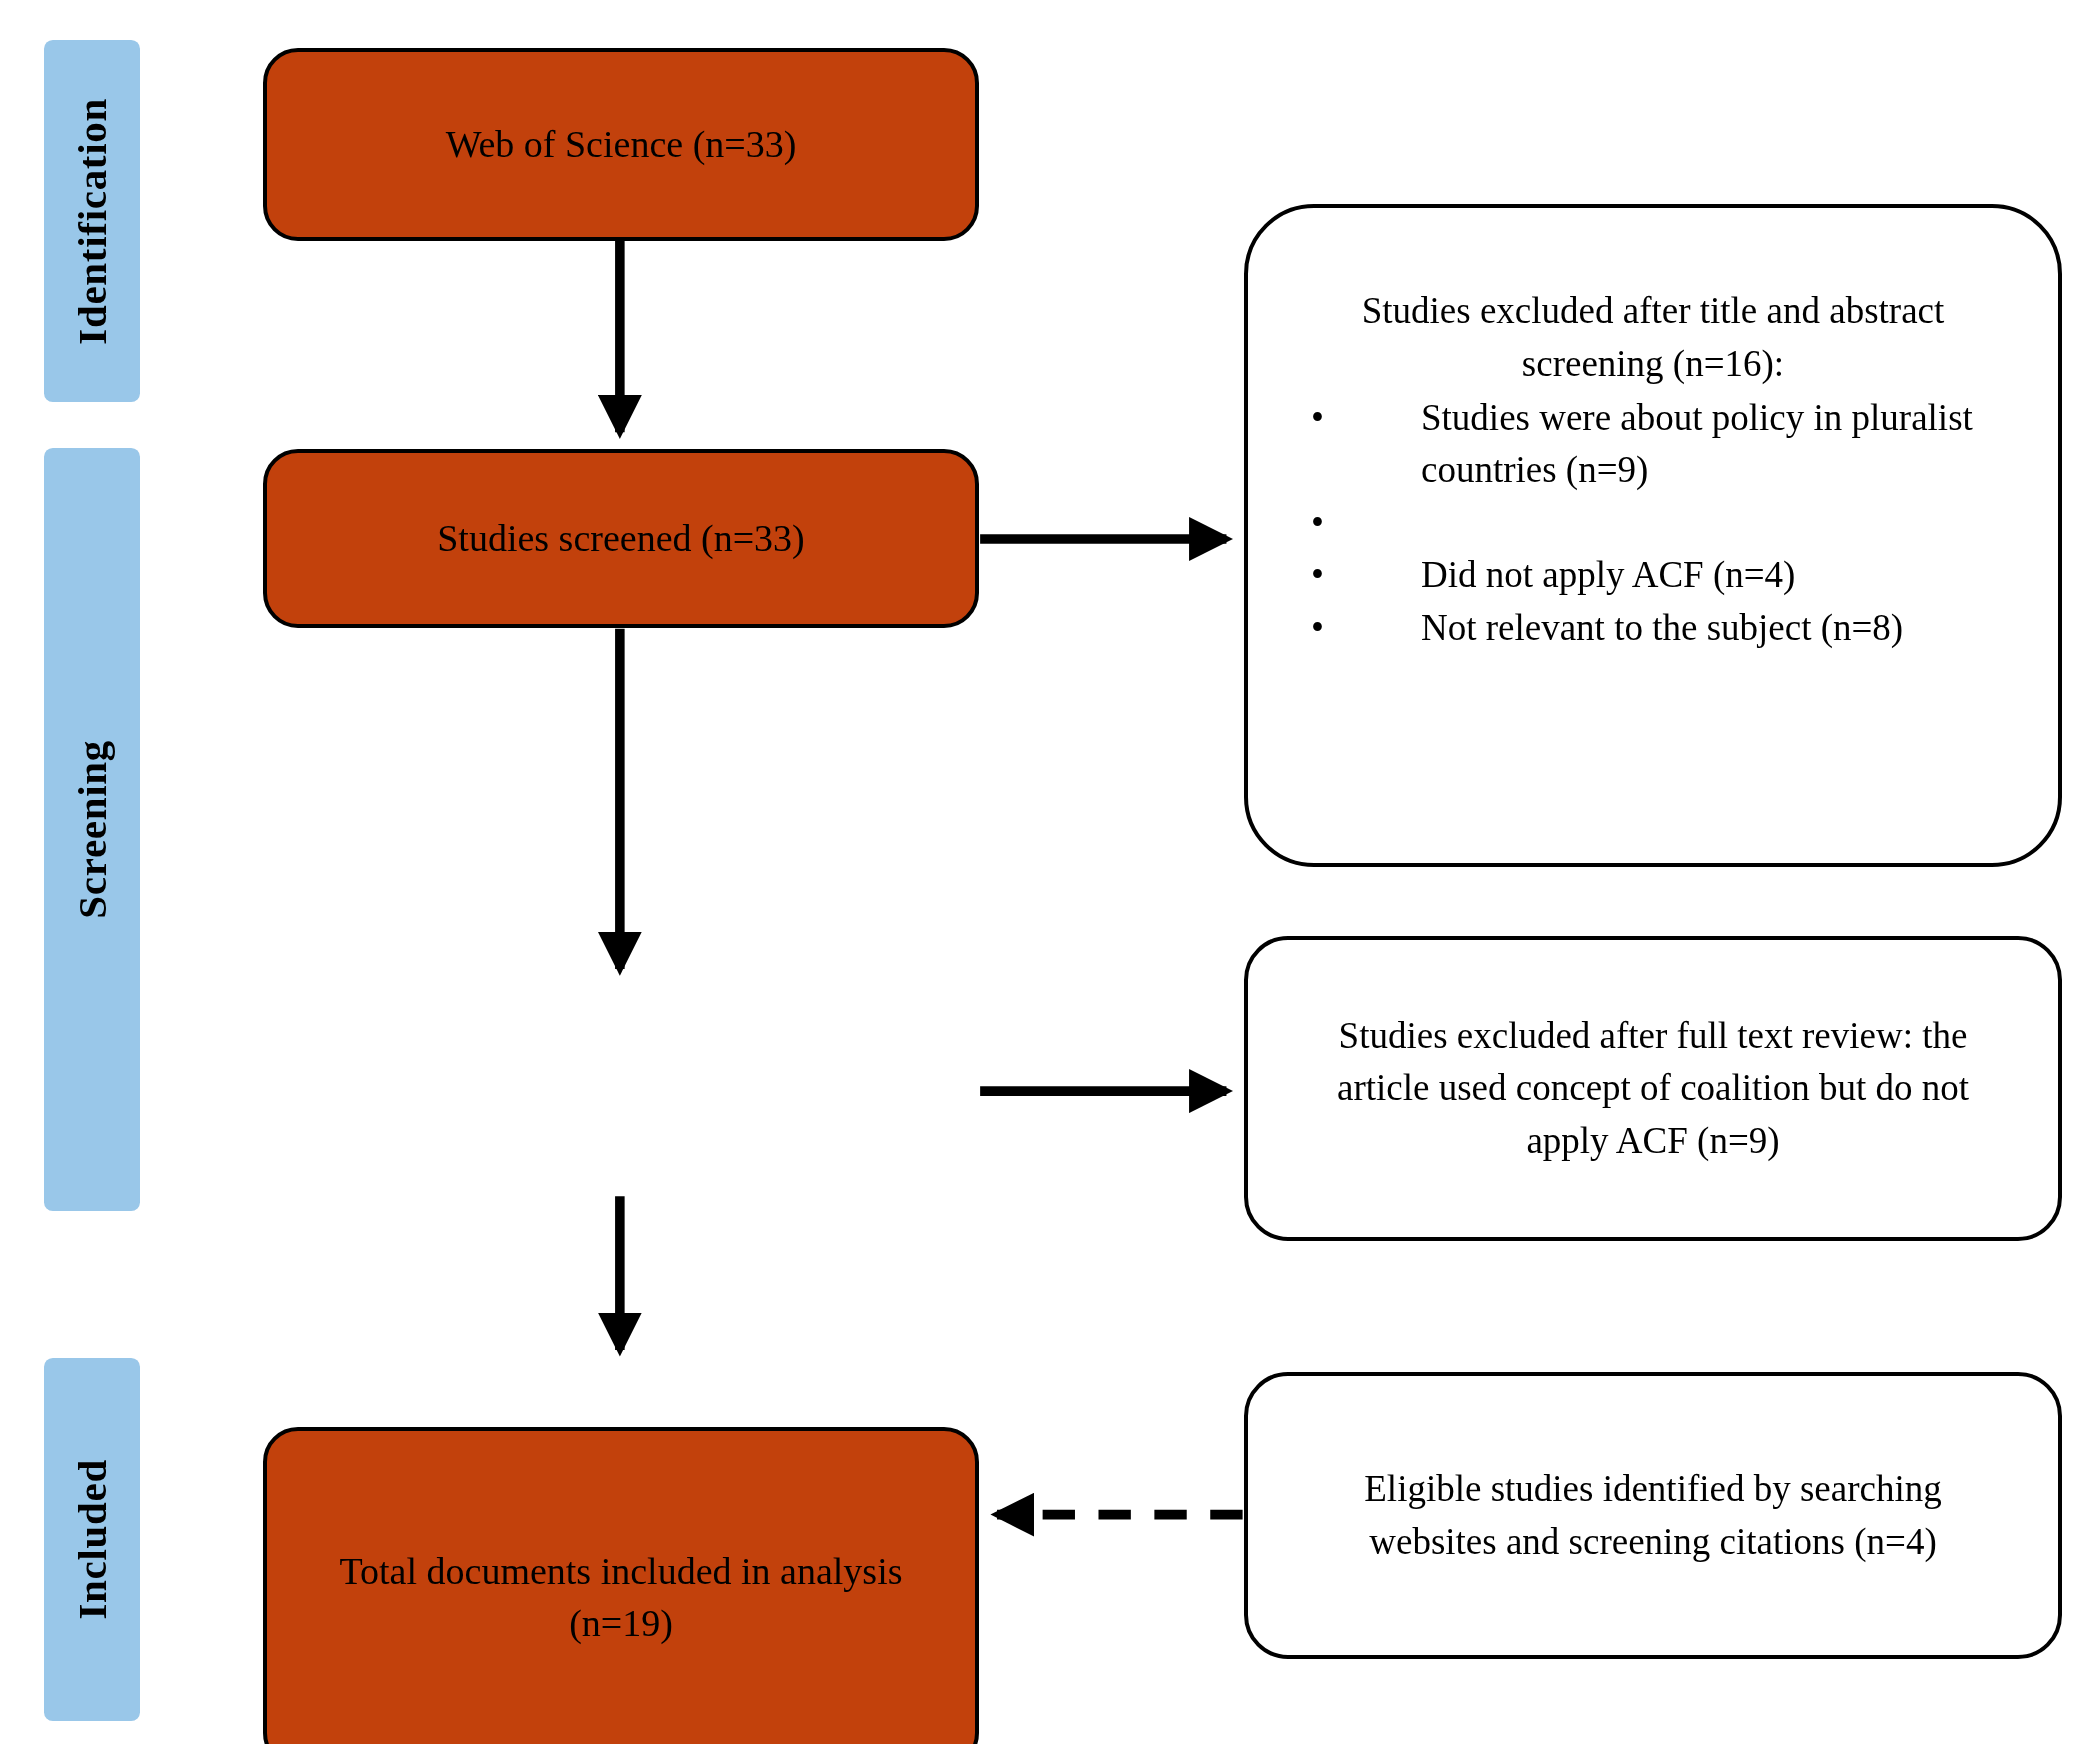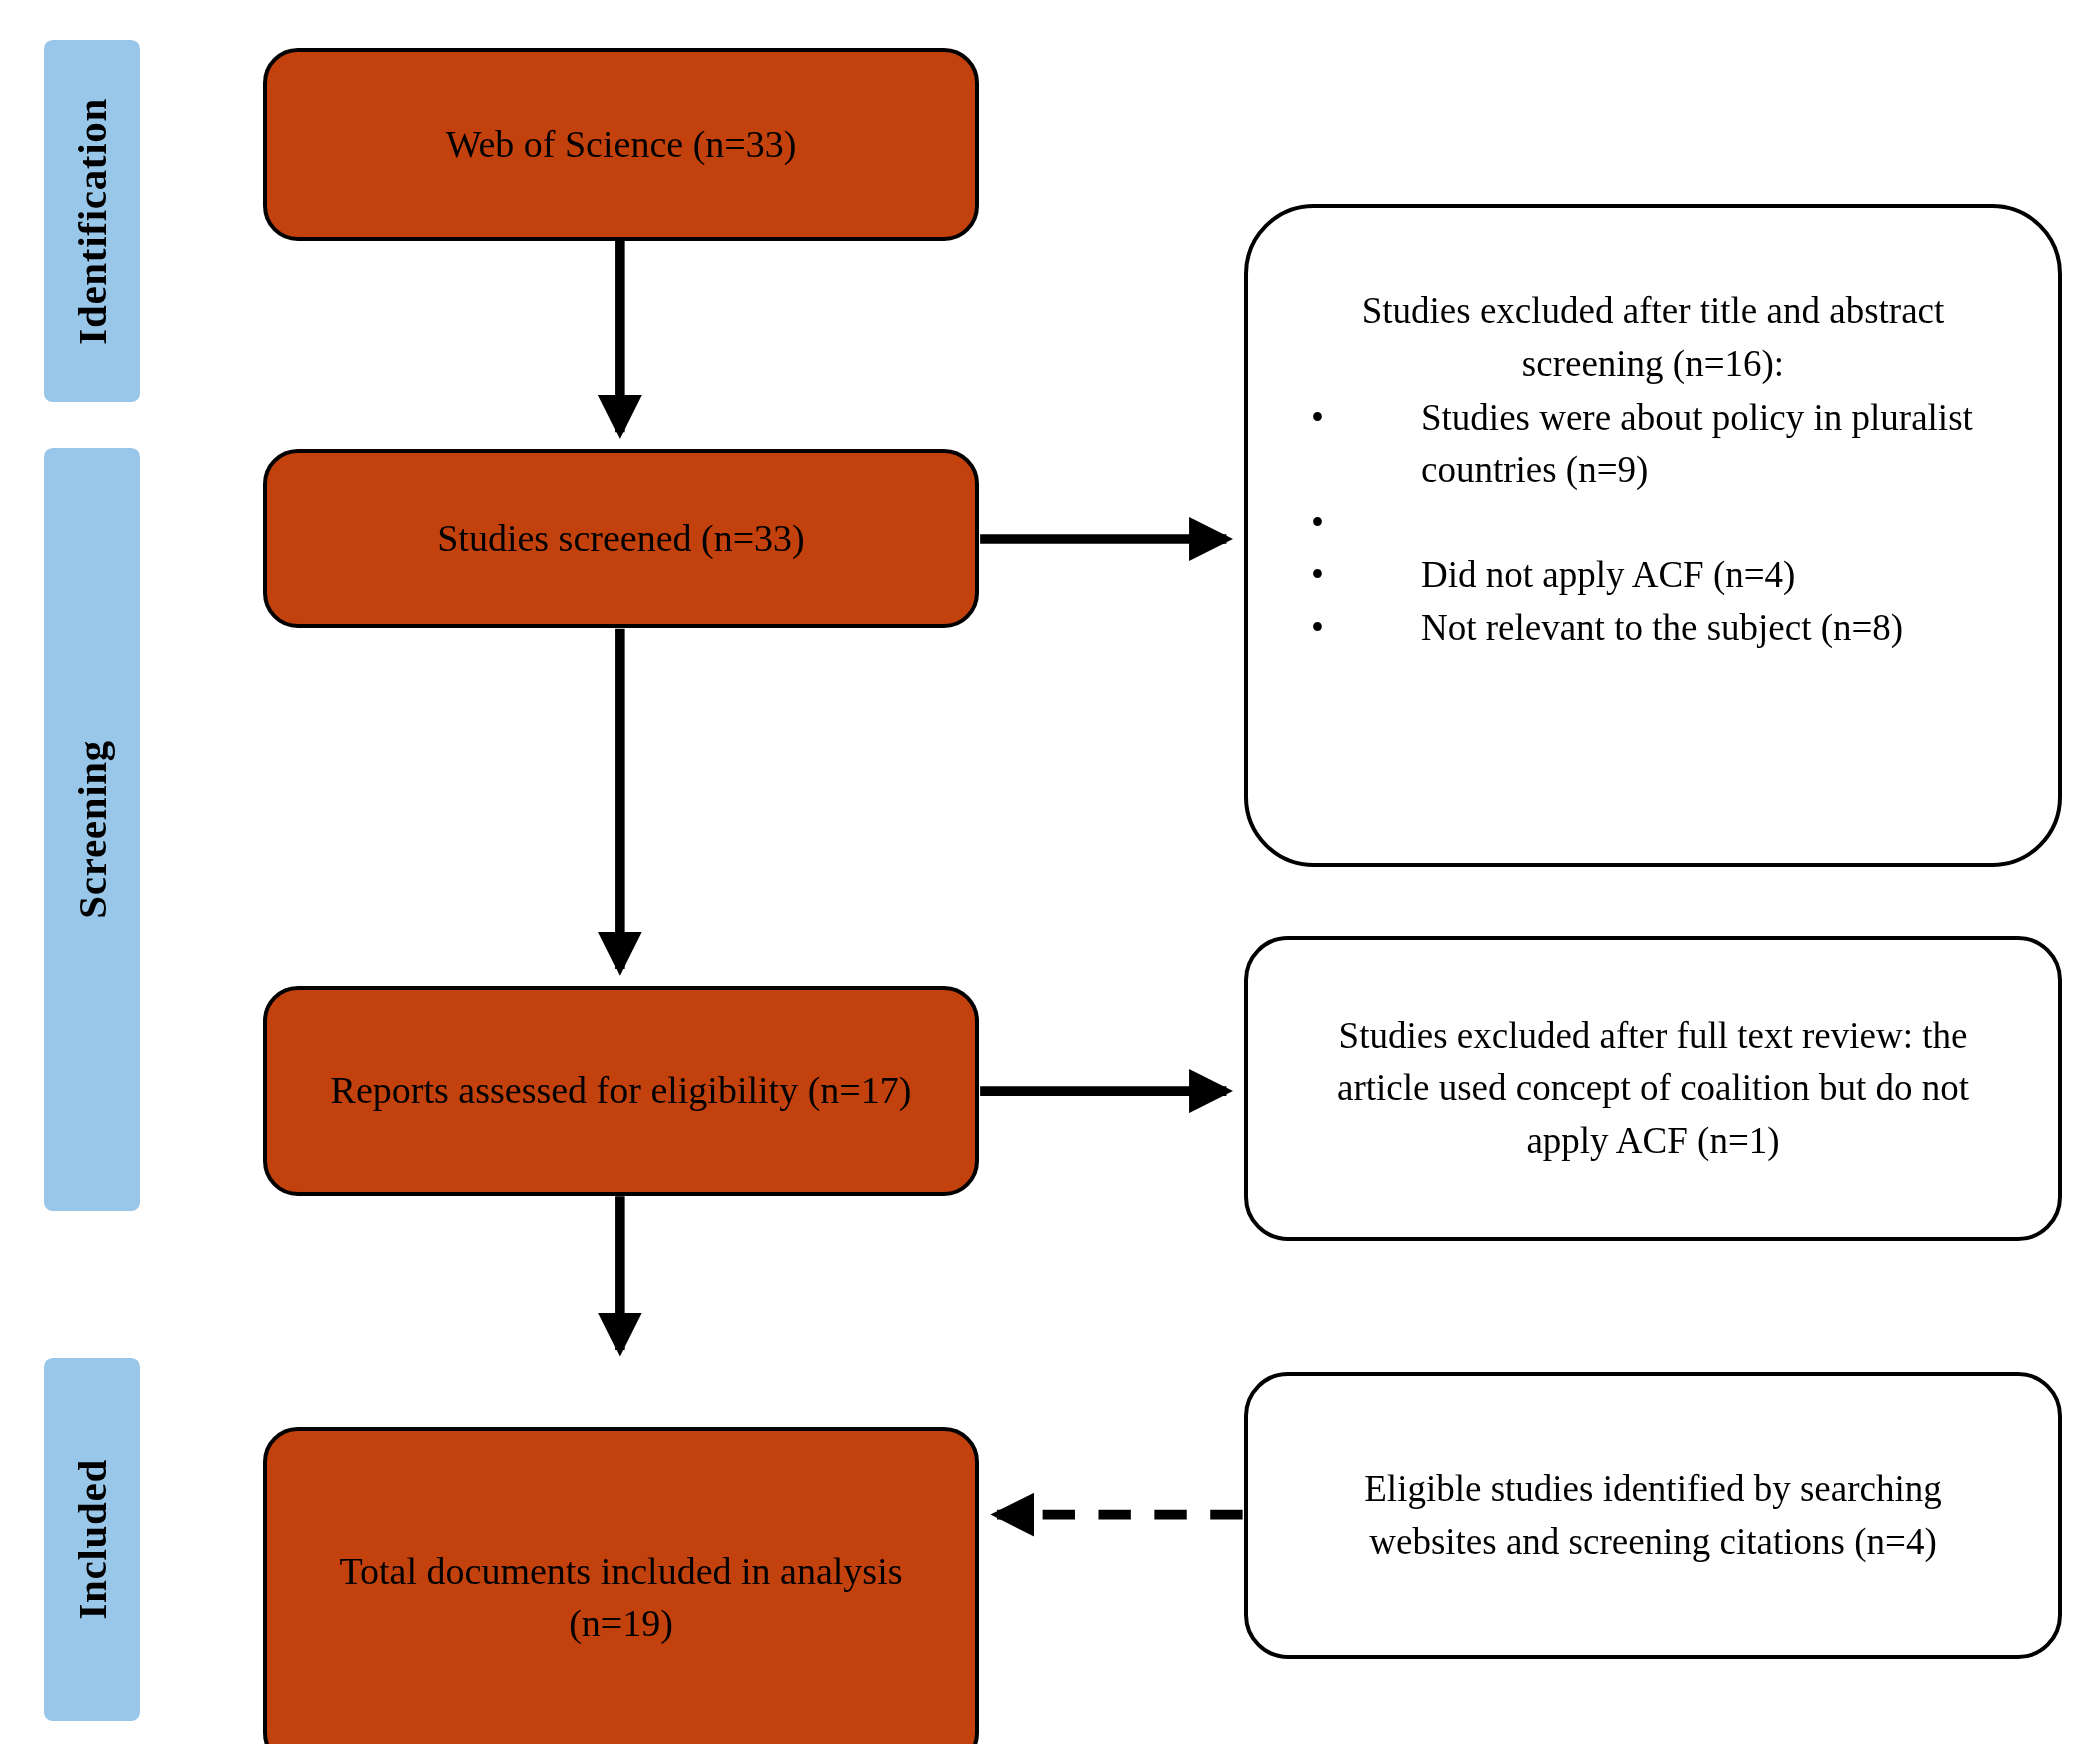--- a/index.html
+++ b/index.html
@@ -168,23 +168,20 @@
   <div class="stage-label" id="stage-included">
     <span>Included</span>
   </div>
 
   <div class="flow-box" id="box-source">
     <span class="txt">Web of Science (n=33)</span>
   </div>
   <div class="flow-box" id="box-screened">
     <span class="txt">Studies screened (n=33)</span>
   </div>
-  <div class="flow-box" id="box-assessed">
-    <span class="txt">Reports assessed for eligibility (n=17)</span>
-  </div>
   <div class="flow-box" id="box-included">
     <span class="txt">Total documents included in analysis (n=19)</span>
   </div>
 
   <div class="side-box" id="side-exclusion-1">
     <div class="title">Studies excluded after title and abstract screening (n=16):</div>
     <ul class="bullets">
       <li>
         <span class="marker">•</span>
         <span class="b-txt">Studies were about policy in pluralist countries (n=9)</span>
@@ -197,21 +194,21 @@
         <span class="b-txt">Did not apply ACF (n=4)</span>
       </li>
       <li>
         <span class="marker">•</span>
         <span class="b-txt">Not relevant to the subject (n=8)</span>
       </li>
     </ul>
   </div>
 
   <div class="side-box" id="side-exclusion-2">
-    <div class="txt">Studies excluded after full text review: the article used concept of coalition but do not apply ACF (n=1)</div>
+    <div class="txt">Studies excluded after full text review: the article used concept of coalition but do not apply ACF (n=9)</div>
   </div>
 
   <div class="side-box" id="side-eligible">
     <div class="txt">Eligible studies identified by searching websites and screening citations (n=4)</div>
   </div>
 
 </div>
 
 
 </body></html>

